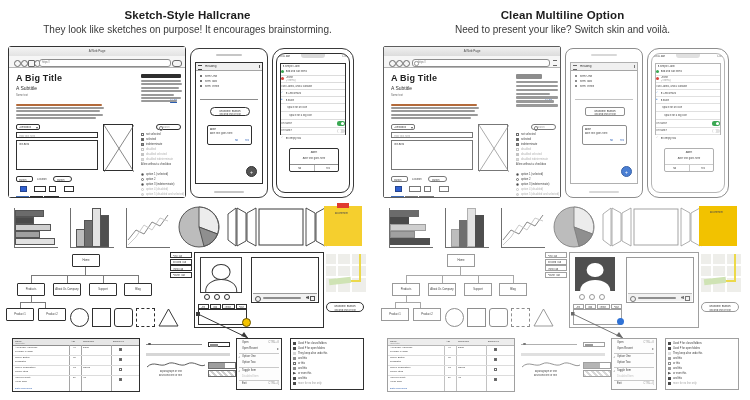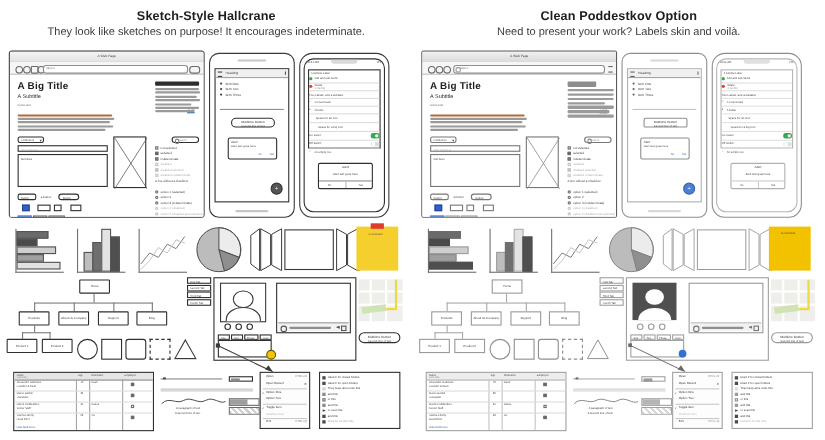--- a/index.html
+++ b/index.html
@@ -125,21 +125,21 @@
   .dot-blue{position:absolute;width:5px;height:5px;border-radius:50%;background:#2f72d6;}
 </style>
 </head>
 <body>
 
 <div class="stage">
 
   <section class="panel left sk">
     <div class="hdr">
       <h2>Sketch-Style Hallcrane</h2>
-      <p>They look like sketches on purpose! It encourages indeterminate.</p>
+      <p>They look like sketches on purpose! It encourages brainstorming.</p>
     </div>
     <div class="board">
 
       <div class="win">
         <div class="frame"></div>
         <div class="titlebar">
           <div class="wtitle">A Web Page</div>
         </div>
         <div class="toolbar">
           <span class="navdot" style="left:5px;"></span>
@@ -663,22 +663,22 @@
               <span class="fitem" style="left:5px;top:.8px;color:#9a9a9a;">more for no line only</span>
             </div>
         </div>
       </div>
 
     </div>
   </section>
 
   <section class="panel right">
     <div class="hdr">
-      <h2>Clean Poddestkov Option</h2>
-      <p>Need to present your work? Labels skin and voilà.</p>
+      <h2>Clean Multiline Option</h2>
+      <p>Need to present your like? Switch skin and voilà.</p>
     </div>
     <div class="board">
 
       <div class="win">
         <div class="frame"></div>
         <div class="titlebar">
           <div class="wtitle">A Web Page</div>
         </div>
         <div class="toolbar">
           <span class="navdot" style="left:5px;"></span>

